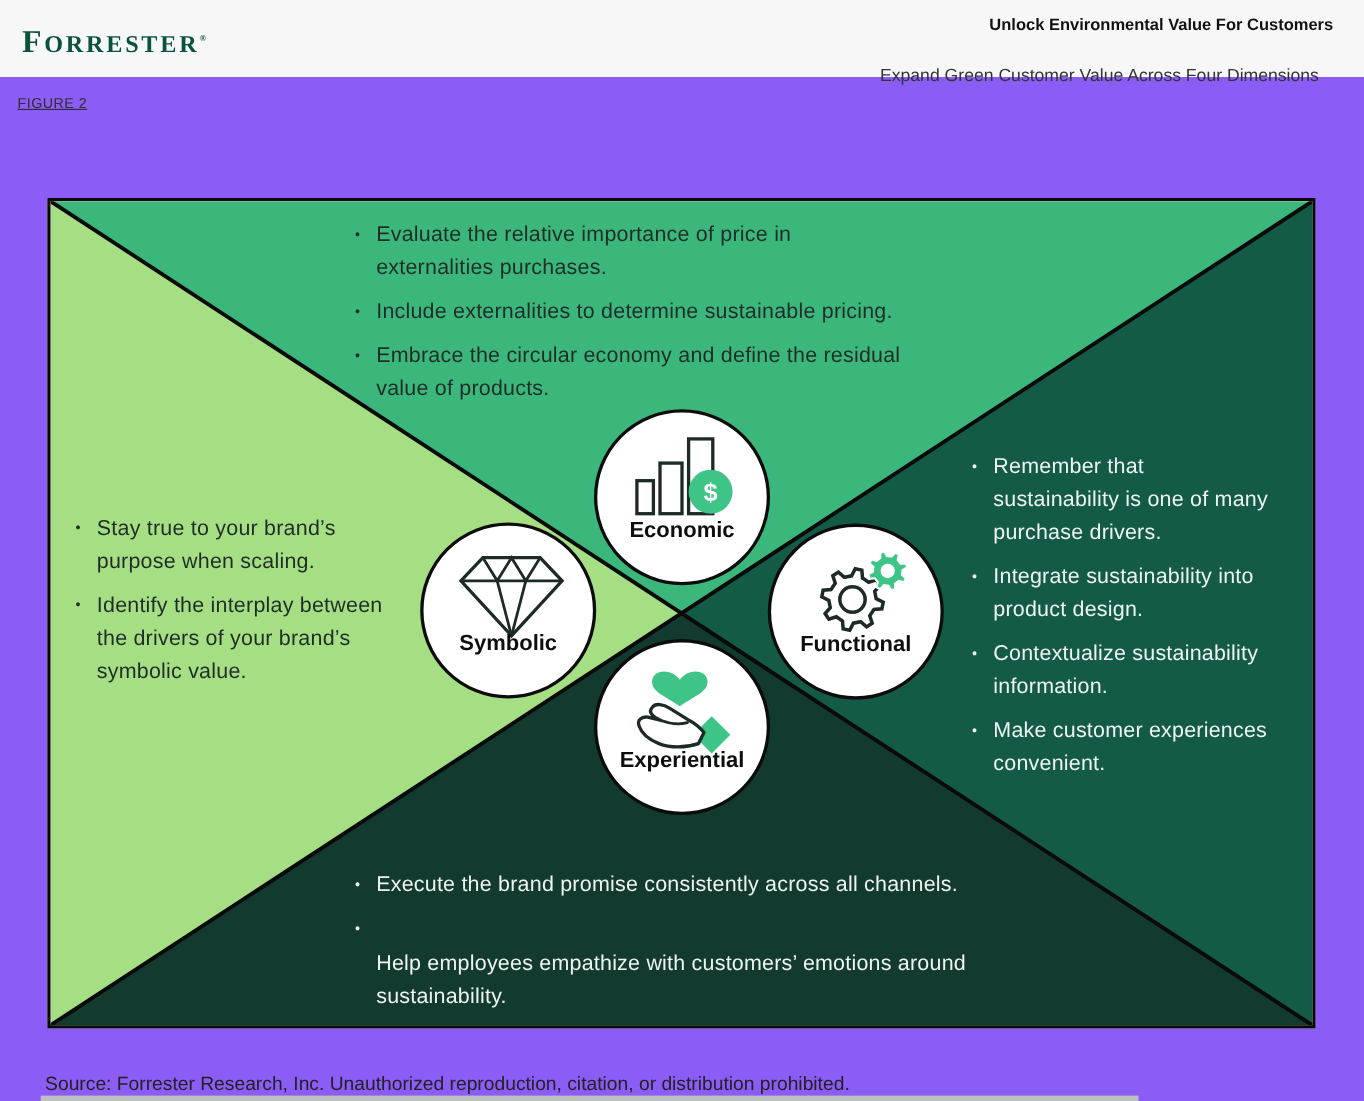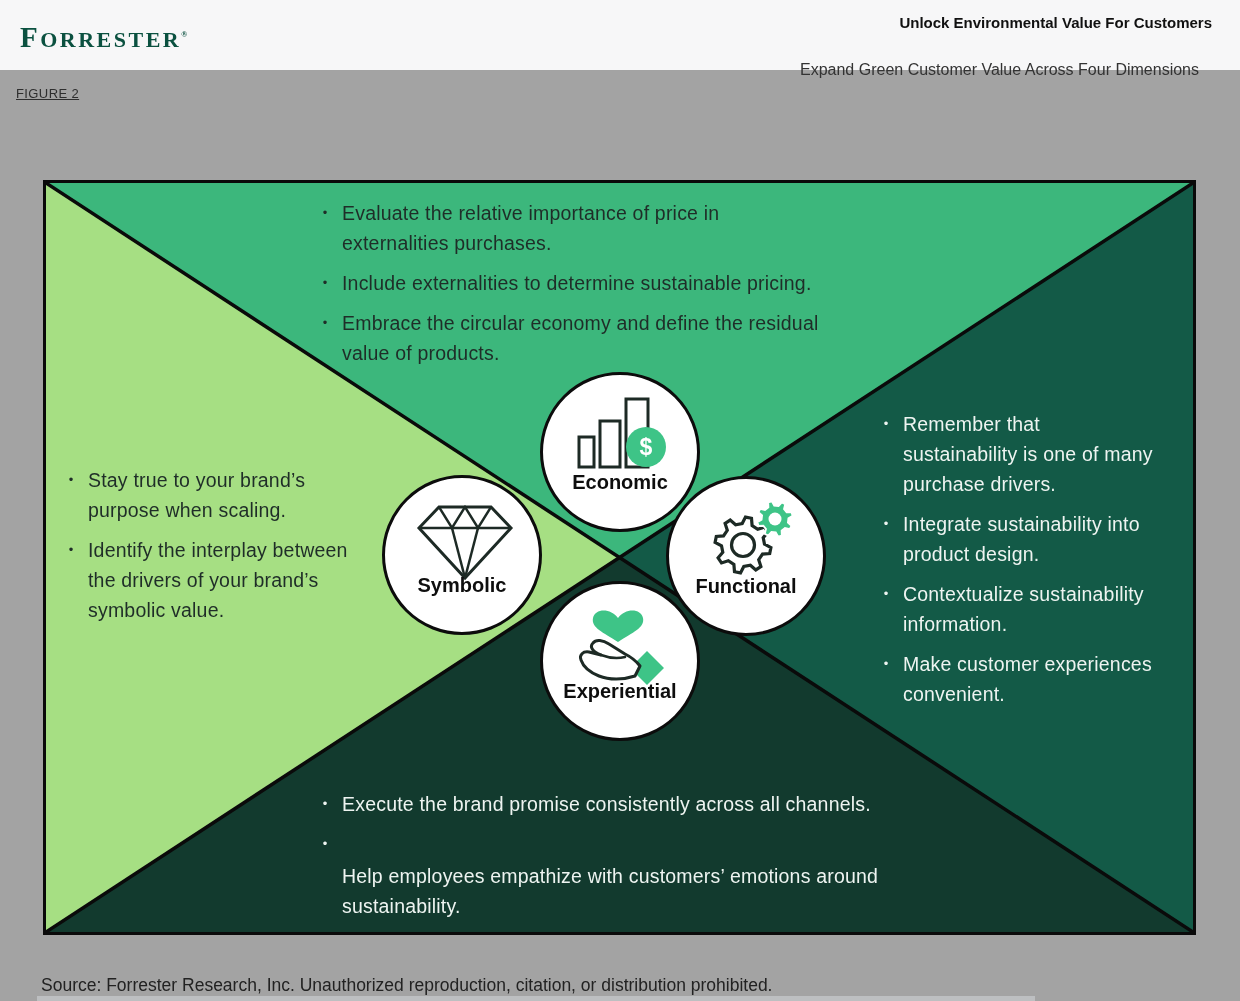--- a/index.html
+++ b/index.html
@@ -1,17 +1,17 @@
 <!DOCTYPE html>
 <html><head>
 <meta charset="utf-8">
 <style>
   * { margin:0; padding:0; box-sizing:border-box; }
   html,body { width:1240px; height:1001px; background:#fff; font-family:"Liberation Sans", sans-serif; }
-  #page { position:relative; width:1240px; height:1001px; overflow:hidden; background:#a3a3a3; }
+  #page { position:relative; width:1240px; height:1001px; overflow:hidden; background:#8b5cf6; }
 
   
   .header-band { position:absolute; left:0; top:0; width:1240px; height:70px; background:#f7f7f8; }
   .logo { position:absolute; left:20px; top:20px; font-family:"Liberation Serif", serif; font-weight:600;
           color:#0b5140; font-size:22px; letter-spacing:2.5px; line-height:30px; }
   .logo::first-letter { font-size:29px; }
   .logo sup { font-size:8px; letter-spacing:0; vertical-align:10px; }
   .hdr-title { position:absolute; top:14px; right:28px; font-size:15px; font-weight:bold; color:#111; }
   .hdr-subtitle { position:absolute; top:61px; right:41px; font-size:16px; color:#333;text-align:right; }
 
@@ -41,21 +41,21 @@
   .list-functional li .txt { max-width:250px; }
   .list-experiential { left:272px; top:606px; width:640px; }
   .list-experiential li:nth-child(1) .txt { max-width:542px; }
   .list-experiential li:nth-child(2) .txt { max-width:588px;margin-top:32px; }
 
   .badge { position:absolute; width:160px; height:160px; background:#fff; border:3px solid #0c0c0c; border-radius:50%; }
   .badge svg { position:absolute; left:0; top:0; }
   .badge .blabel { position:absolute; top:96px; width:100%; text-align:center; font-size:20px; font-weight:bold; color:#0e0e0e; }
   .badge-economic     { left:494px; top:189px; }
   .badge-symbolic     { left:336px; top:292px; }
-  .badge-functional   { left:620px; top:293px; }
+  .badge-functional   { left:652px; top:293px; }
   .badge-experiential { left:494px; top:398px; }
 
   .footer-source { position:absolute; left:41px; top:975px; font-size:17.5px; color:#222; }
   .hscroll { position:absolute; left:37px; bottom:0; width:998px; height:5px; background:#bdbfc1; }
 </style>
 </head>
 <body>
 
 <div id="page">
 

